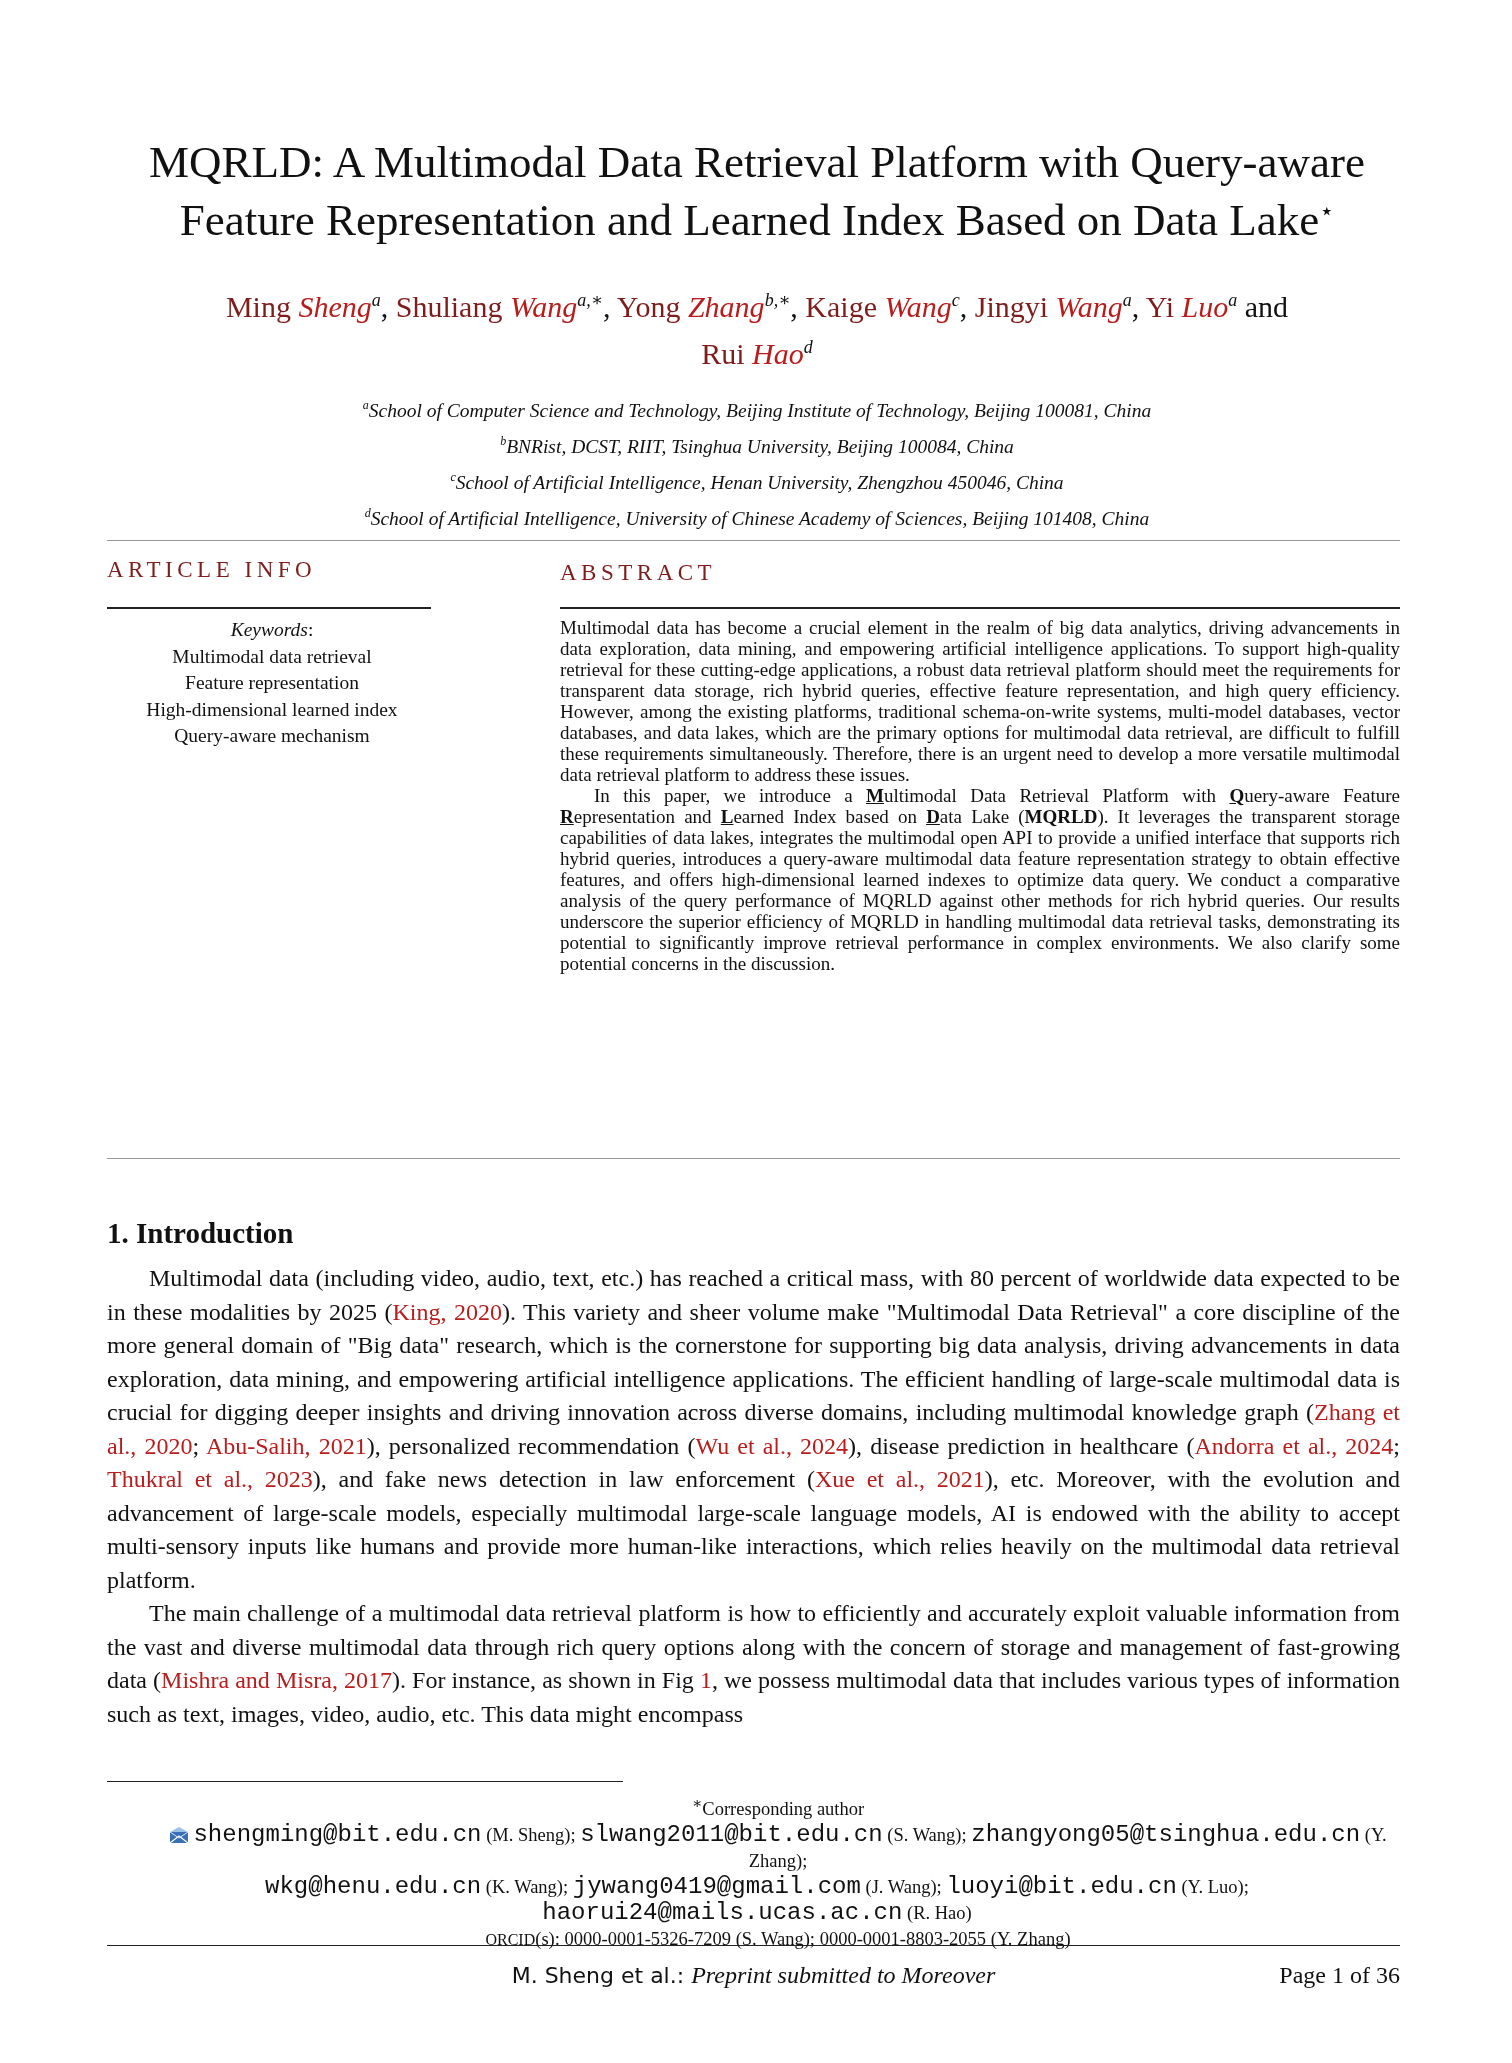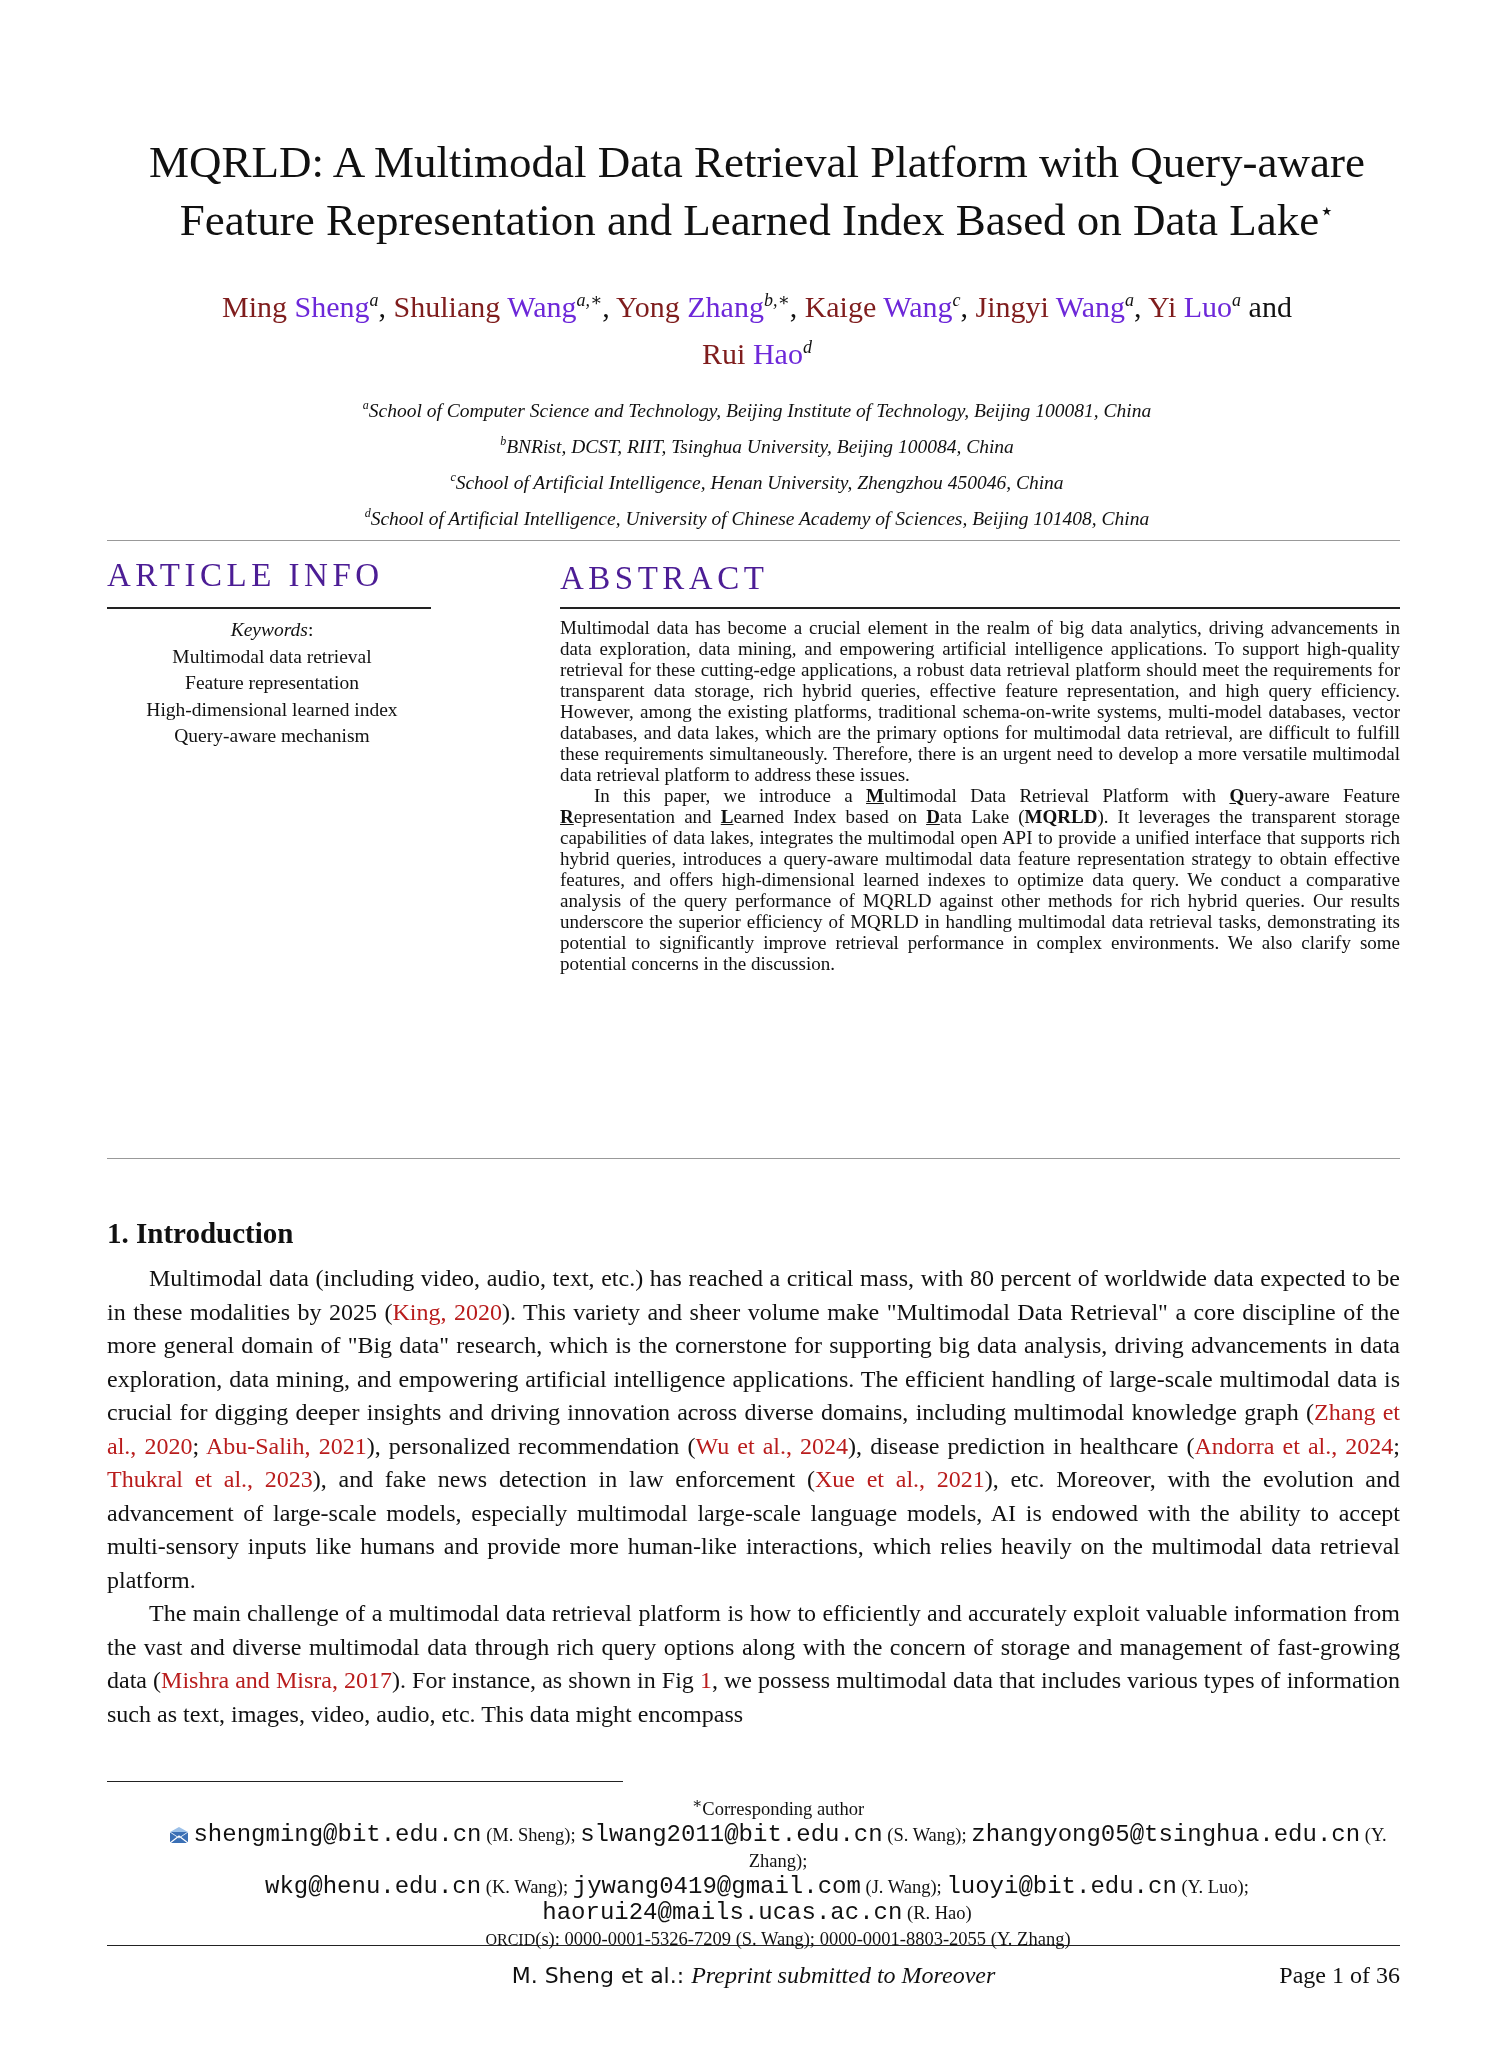--- a/index.html
+++ b/index.html
@@ -3,27 +3,27 @@
 <meta charset="utf-8">
 <style>
   html, body { margin:0; padding:0; background:#ffffff; }
   body { width:1512px; height:2063px; position:relative; overflow:hidden;
          font-family:"Liberation Serif", "DejaVu Serif", serif; color:#111; }
   .abs { position:absolute;text-align:center; }
   .title { left:107px; top:133px; width:1300px; font-size:45px; line-height:58px; color:#111; }
   .title .star { font-size:24px; vertical-align:super; line-height:0; }
   .authors { left:107px; top:280px; width:1300px; font-size:30px; line-height:40px; }
   .authors .given { color:#7f1d1d; }
-  .authors .family { color:#6d28d9; }
+  .authors .family { color:#b91c1c;font-style:italic; }
   .authors sup { font-style:italic; font-size:18px; }
   .affils { left:107px; top:390px; width:1300px; font-size:19.5px; line-height:31.5px; font-style:italic; }
   .affils sup { font-size:12px; }
   .rule-gray { position:absolute; height:1px; background:#999; }
   .rule-black { position:absolute; height:1.5px; background:#222; }
-  .section-cap { font-size:33px; letter-spacing:4.5px; color:#4c1d95; }
+  .section-cap { font-size:23px; letter-spacing:4.5px; color:#7f1d1d; }
   .kw { left:107px; top:617px; width:330px; font-size:19.5px; line-height:26.5px; }
   .abstract { left:560px; top:617px; width:840px; font-size:19px; line-height:21px; text-align:justify; }
   .abstract p { margin:0; }
   .abstract p.indent { text-indent:34px; }
   .abstract .ul { text-decoration:underline; font-weight:bold; }
   .h1 { left:107px; top:1217px; font-size:29px; font-weight:bold; }
   .body { left:107px; top:1262px; width:1293px; font-size:24px; line-height:33.5px; text-align:justify; }
   .body p { margin:0; text-indent:42px; }
   .cite { color:#b91c1c; }
   .fn { left:107px; top:1790px; width:1300px; font-size:18.5px; line-height:26px; }

